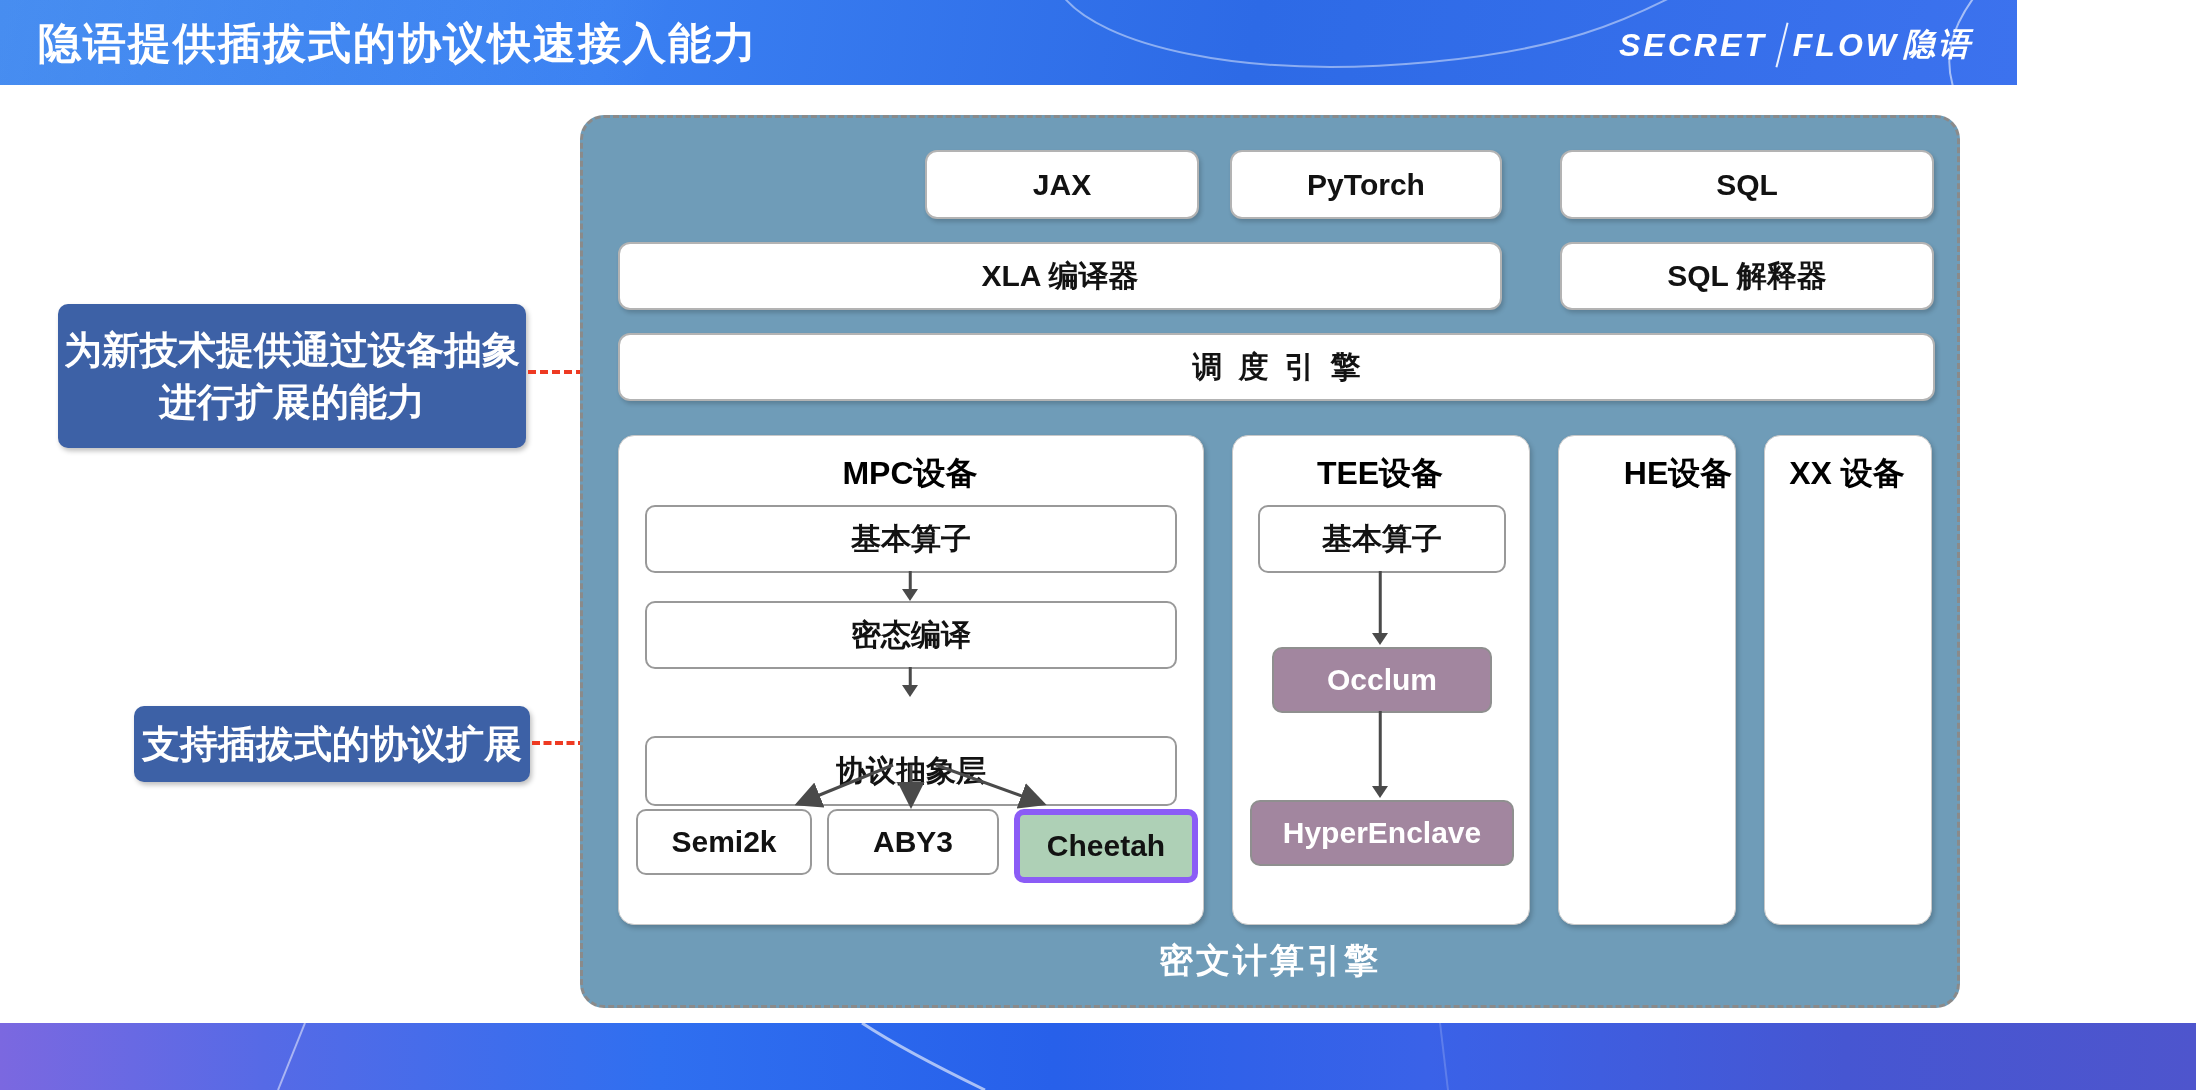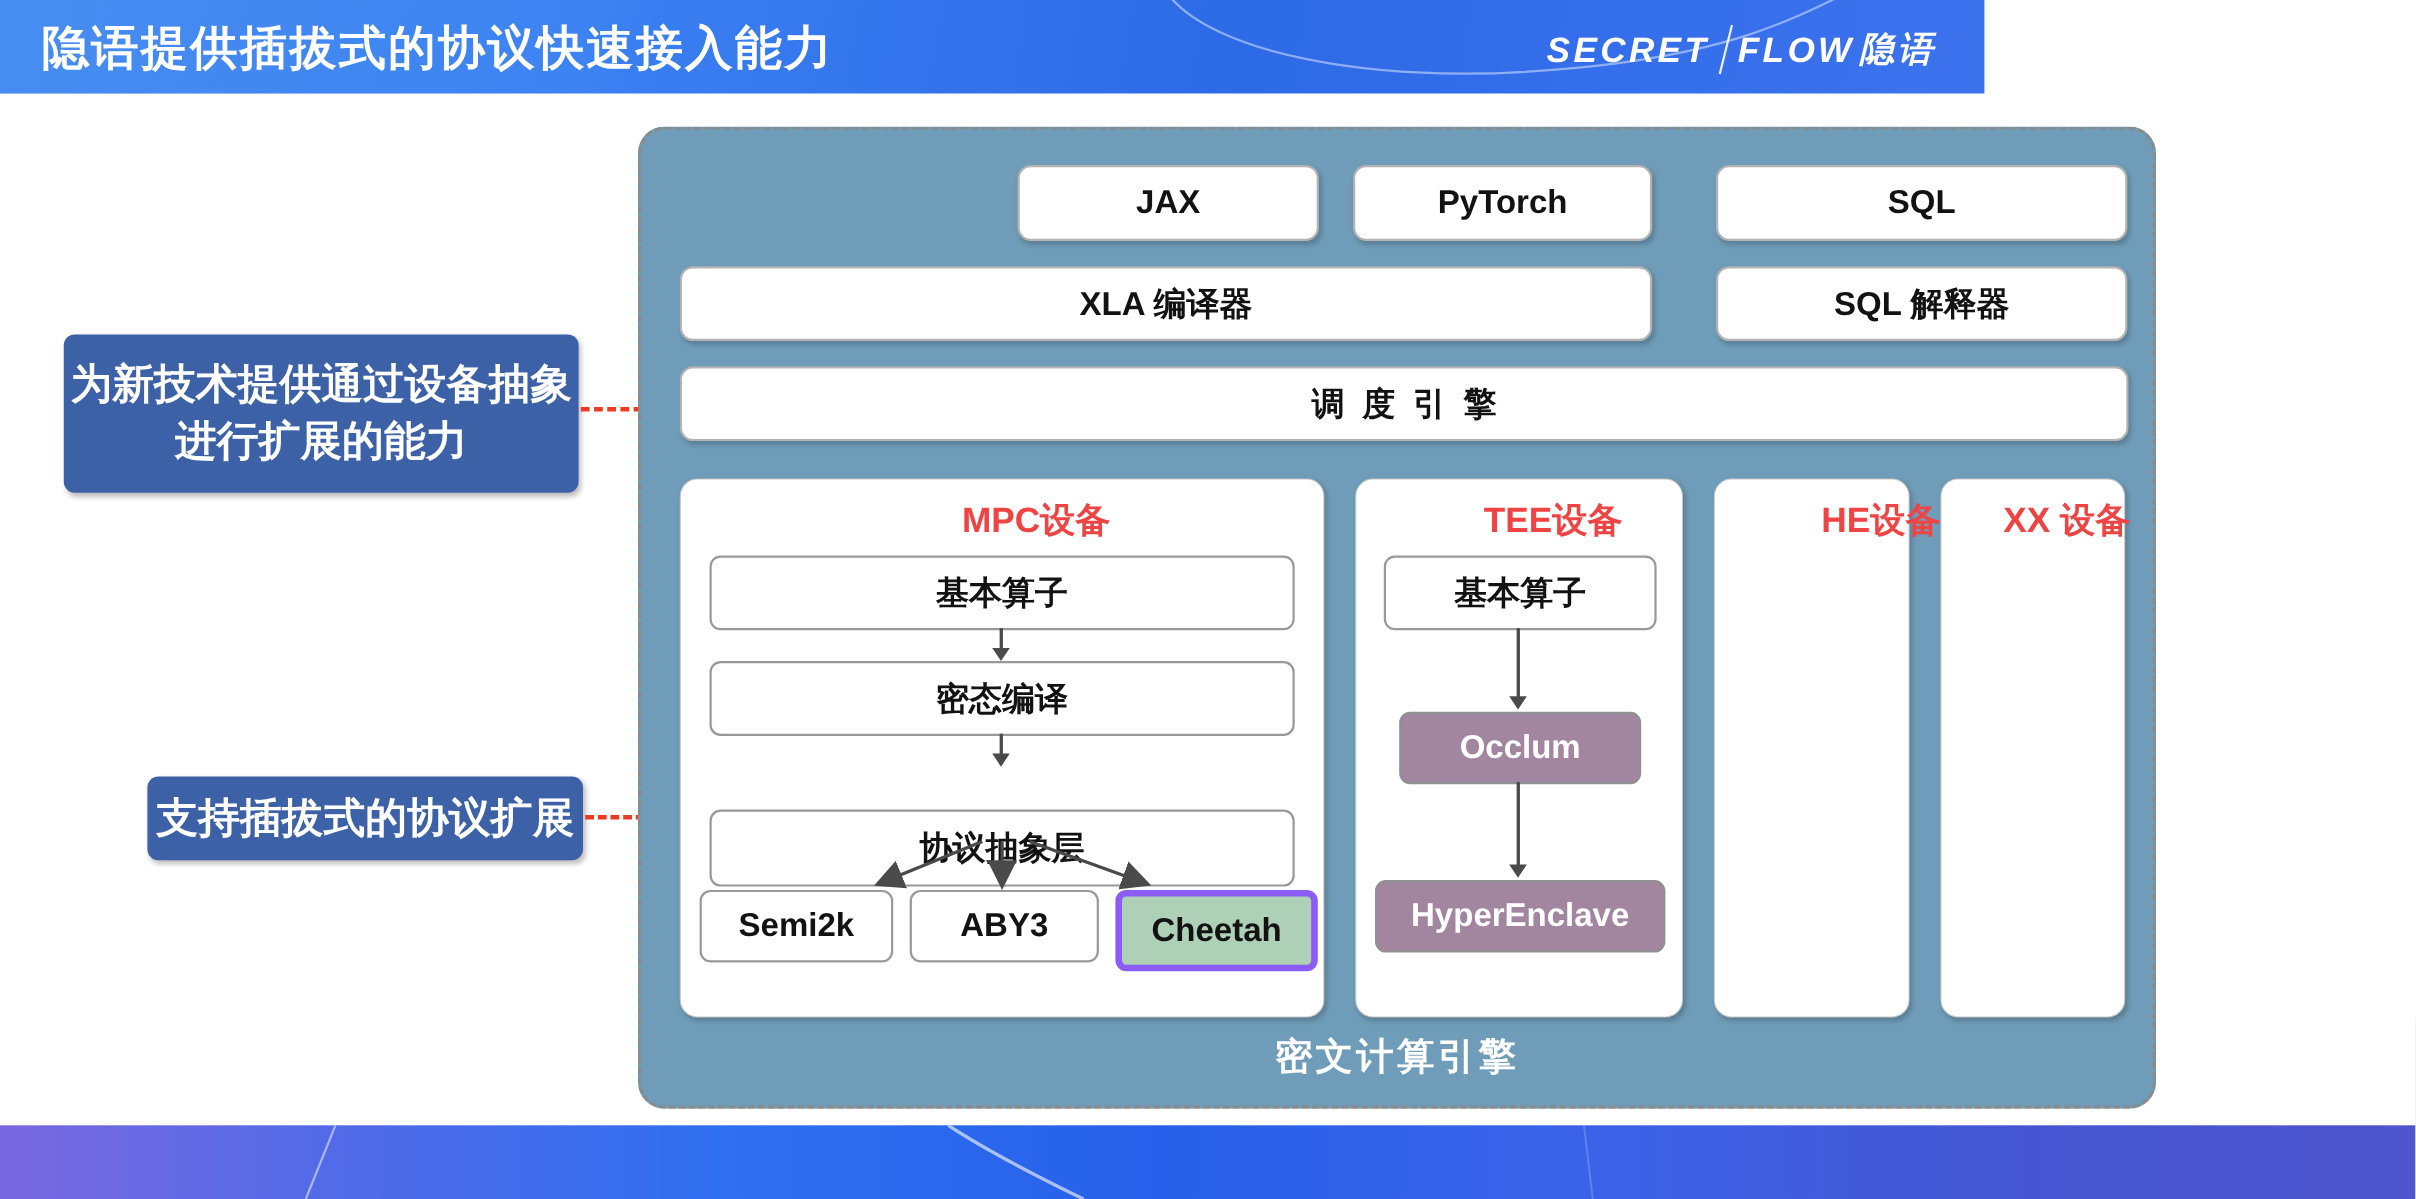--- a/index.html
+++ b/index.html
@@ -1,20 +1,20 @@
 <!DOCTYPE html>
 <html style="--header_gradient_start: #2e74ea; --header_gradient_end: #3c72ee; --footer_purple: #7b68e0; --footer_blue: #2f6ff0; --container_bg: #6f9cb8; --dash_border: #8a8a8a; --callout_bg: #3d61a6; --red_arrow: #ee3a22; --cheetah_green: #aed0b6; --tee_mauve: #a2869f; --box_border: #999999; --dark_arrow: #4a4a4a;"><head>
 <meta charset="utf-8">
 <style>
   html,body{margin:0;padding:0;background:#ffffff;}
   .page{position:relative;width:2196px;height:1090px;overflow:hidden;background:#ffffff;
         font-family:"Liberation Sans","DejaVu Sans",sans-serif;}
 
   
-  .header{position:absolute;left:0;top:0;width:1804px;height:85px;
+  .header{position:absolute;left:0;top:0;width:2017px;height:85px;
           background:linear-gradient(100deg,var(--header_gradient_start,#2e74ea) 0%,#3a80f2 30%,#2d6ae6 62%,var(--header_gradient_end,#3c72ee) 100%);}
   .header::before{content:'';position:absolute;inset:0;
           background:linear-gradient(106deg,rgba(130,200,255,0.30) 0%,rgba(130,200,255,0.10) 24%,transparent 33%);}
   .header-title{position:absolute;left:38px;top:15px;font-size:43px;font-weight:bold;color:#ffffff;letter-spacing:2px;}
   .logo{position:absolute;right:44px;top:22px;color:#ffffff;font-size:32px;font-weight:800;font-style:italic;
         letter-spacing:3px;display:flex;align-items:center;}
   .logo-slash{display:inline-block;width:2px;height:46px;background:rgba(255,255,255,0.9);
         transform:rotate(14deg);margin:0 10px 0 14px;}
   .logo-cn{margin-left:4px;}
 
@@ -38,21 +38,21 @@
   .box{position:absolute;background:#ffffff;border:2px solid #b3b3b3;border-radius:12px;
        display:flex;align-items:center;justify-content:center;
        font-weight:bold;font-size:30px;color:#121212;box-shadow:2px 3px 4px rgba(0,0,0,0.18);}
   .inner-box{border:2px solid var(--box_border,#999999);border-radius:10px;box-shadow:none;}
   .green-box{background:var(--cheetah_green,#aed0b6);border:6px solid #8b5cf6;text-align:center;}
   .purple-box{background:var(--tee_mauve,#a2869f);border:2px solid #8f8f8f;color:#ffffff;}
   .spaced{letter-spacing:16px;text-indent:16px;}
 
   .device-card{position:absolute;background:#ffffff;border-radius:16px;border:1px solid #c8c8c8;
        box-shadow:2px 3px 5px rgba(0,0,0,0.20);}
-  .device-title{position:absolute;text-align:center;font-weight:bold;font-size:32px;color:#ef4444;margin-left:32px;}
+  .device-title{position:absolute;text-align:center;font-weight:bold;font-size:32px;color:#000000;}
 
   
   .va{position:absolute;width:18px;}
   .va-line{position:absolute;left:50%;transform:translateX(-50%);top:0;bottom:11px;width:2.5px;background:var(--dark_arrow,#4a4a4a);}
   .va-head{position:absolute;bottom:0;left:50%;transform:translateX(-50%);width:0;height:0;
            border-left:8px solid transparent;border-right:8px solid transparent;
            border-top:12px solid var(--dark_arrow,#4a4a4a);}
 
   .engine-label{position:absolute;left:580px;top:938px;width:1380px;text-align:center;
                 font-size:34px;font-weight:bold;color:#ffffff;letter-spacing:3px;}

